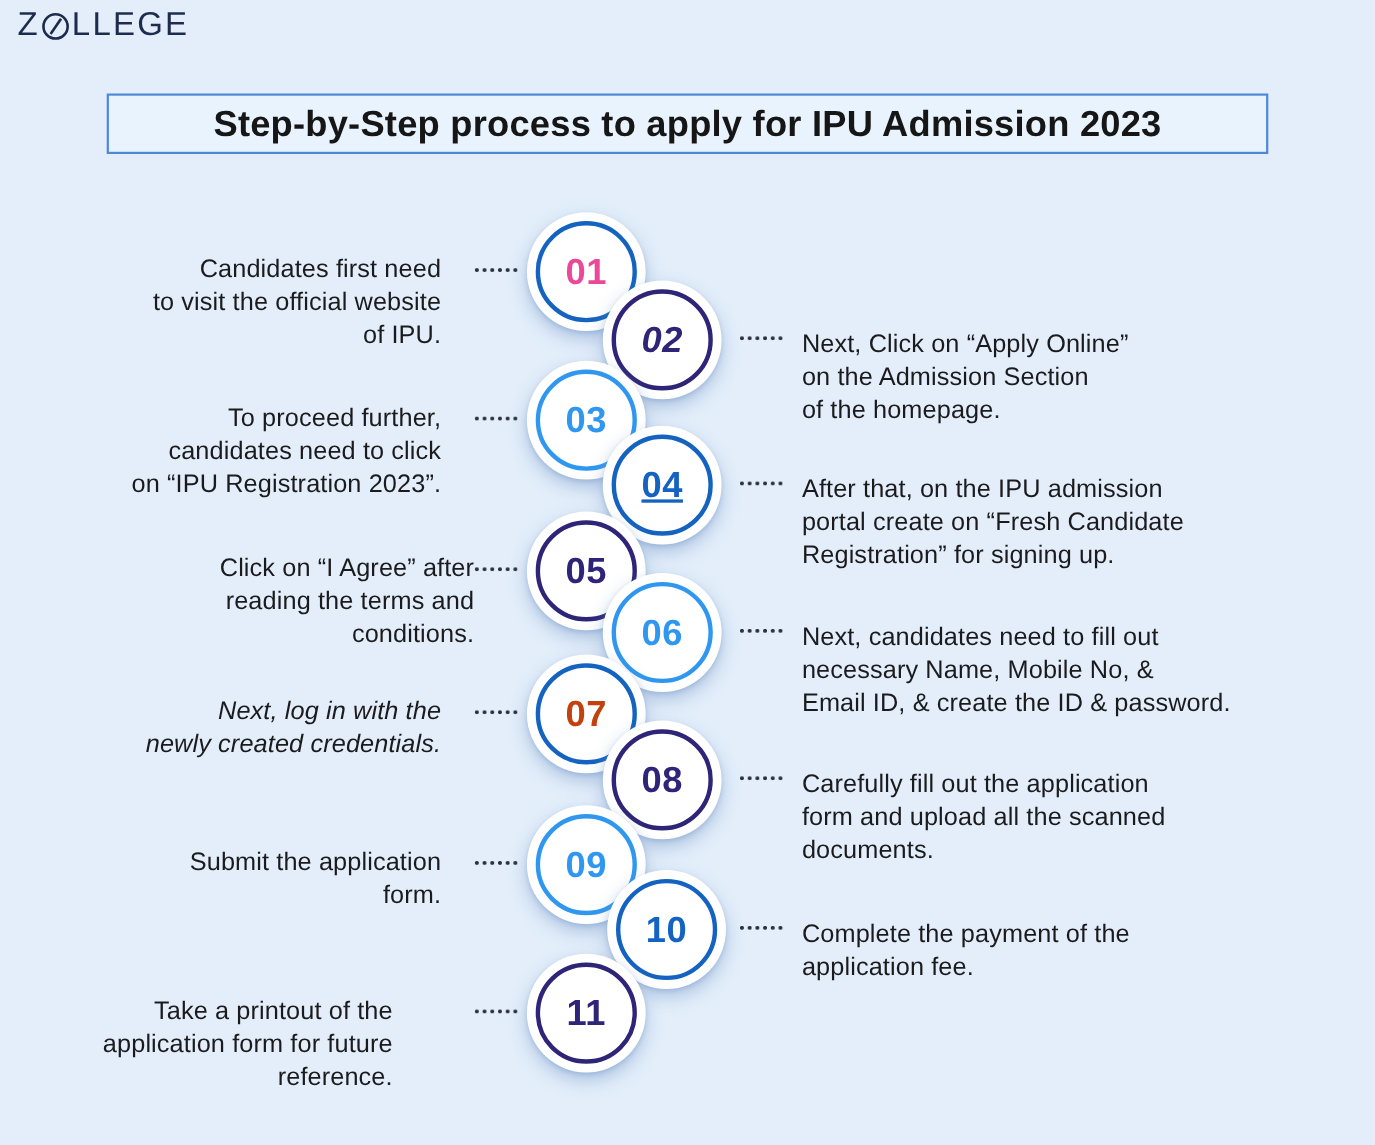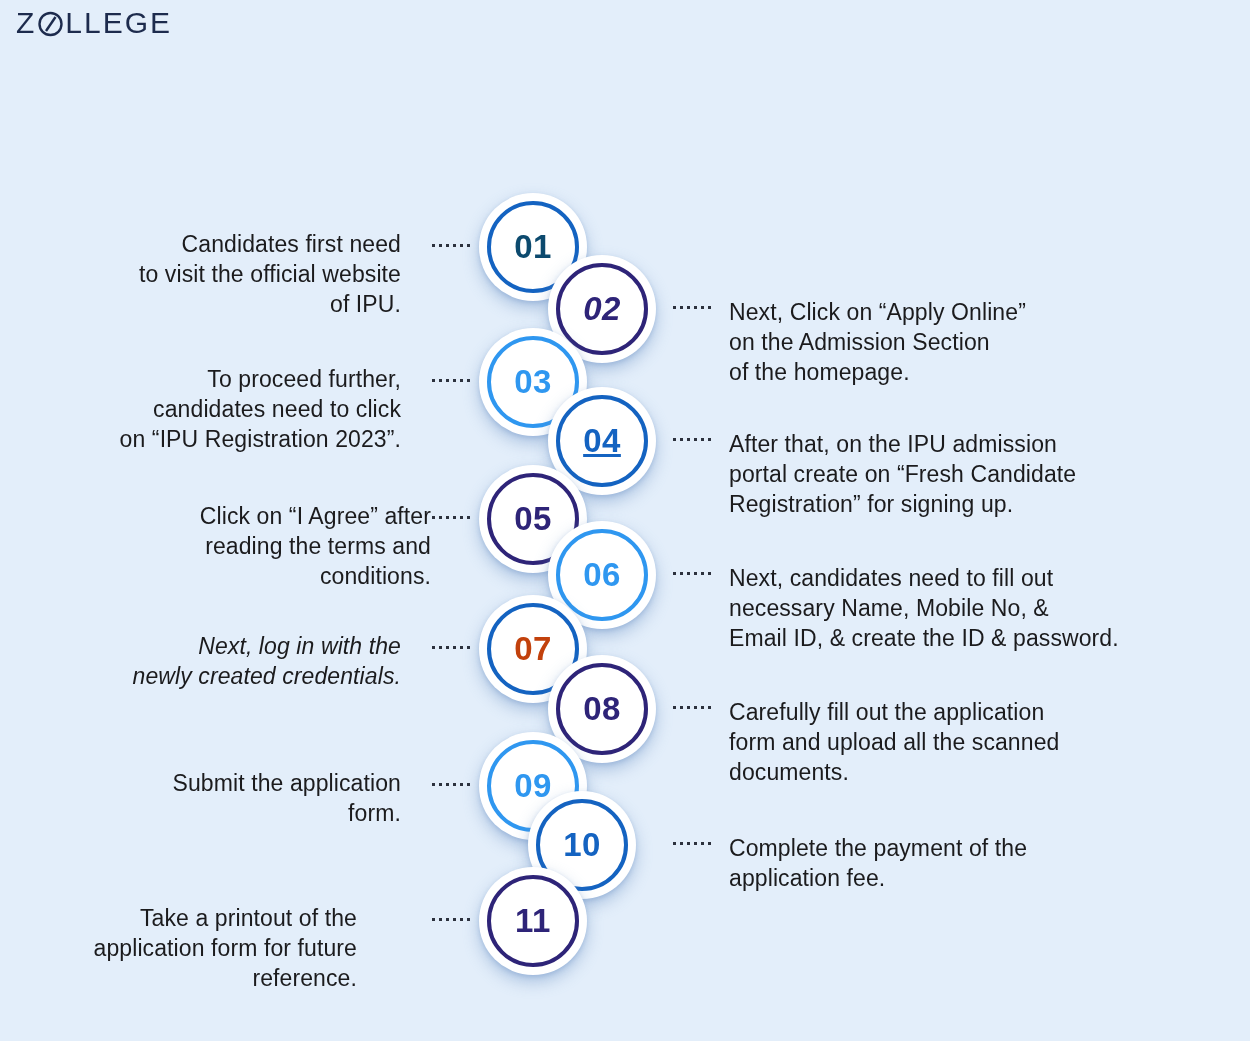--- a/index.html
+++ b/index.html
@@ -99,27 +99,30 @@
 
   <div class="logo">
     <span>Z</span>
     <svg width="27" height="27" viewBox="0 0 27 27" fill="none">
       <circle cx="13.5" cy="14" r="11" stroke="#1d2b4d" stroke-width="2.4"></circle>
       <line x1="9" y1="21" x2="18.5" y2="7" stroke="#1d2b4d" stroke-width="2.4"></line>
     </svg>
     <span>LLEGE</span>
   </div>
 
+  <div class="title-box">
+    <h1>Step-by-Step process to apply for IPU Admission 2023</h1>
+  </div>
 
   <div id="steps">
     <div class="step">
       <div class="dots" style="left: 430px; top: 243px;"></div>
       <div class="circle" style="left: 479px; top: 193px; z-index: 10;">
         <div class="ring" style="border-color: rgb(20, 99, 193);"></div>
-        <span class="num" style="color: #0c4a6e;">01</span>
+        <span class="num" style="color: #ec4899;">01</span>
       </div>
       <div class="text left" style="right: 849px; top: 229px; margin-left: 18px;">Candidates first need
 to visit the official website
 of IPU.</div>
     </div>
   
     <div class="step">
       <div class="dots" style="left: 671px; top: 305px;"></div>
       <div class="circle" style="left: 548px; top: 255px; z-index: 11; font-style: italic;">
         <div class="ring" style="border-color: rgb(46, 36, 120);"></div>
@@ -200,21 +203,21 @@
       <div class="circle" style="left: 479px; top: 732px; z-index: 18;">
         <div class="ring" style="border-color: rgb(47, 151, 240);"></div>
         <span class="num" style="color: rgb(47, 151, 240);">09</span>
       </div>
       <div class="text left" style="right: 849px; top: 768px;">Submit the application
 form.</div>
     </div>
   
     <div class="step">
       <div class="dots" style="left: 671px; top: 841px;"></div>
-      <div class="circle" style="left: 528px; top: 791px; z-index: 19;">
+      <div class="circle" style="left: 552px; top: 791px; z-index: 19;">
         <div class="ring" style="border-color: rgb(20, 99, 193);"></div>
         <span class="num" style="color: rgb(20, 99, 193);">10</span>
       </div>
       <div class="text" style="left: 729px; top: 833px;">Complete the payment of the
 application fee.</div>
     </div>
   
     <div class="step">
       <div class="dots" style="left: 430px; top: 917px;"></div>
       <div class="circle" style="left: 479px; top: 867px; z-index: 20;">

